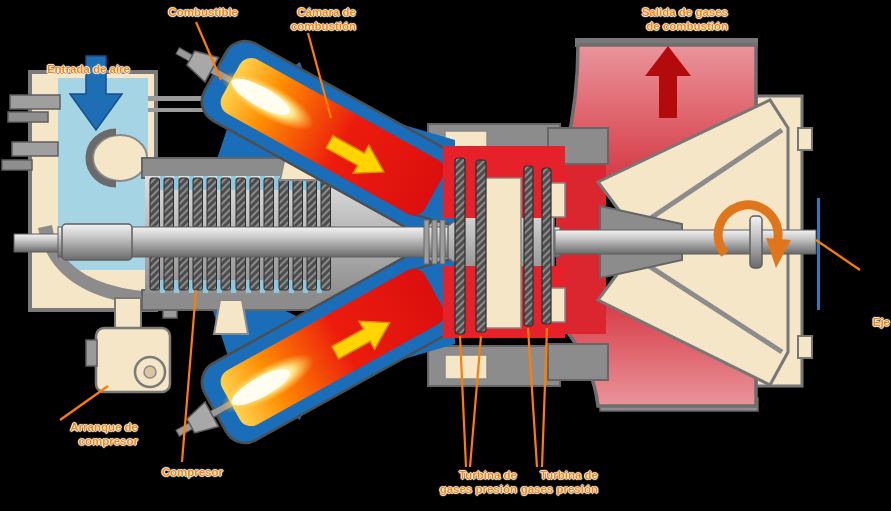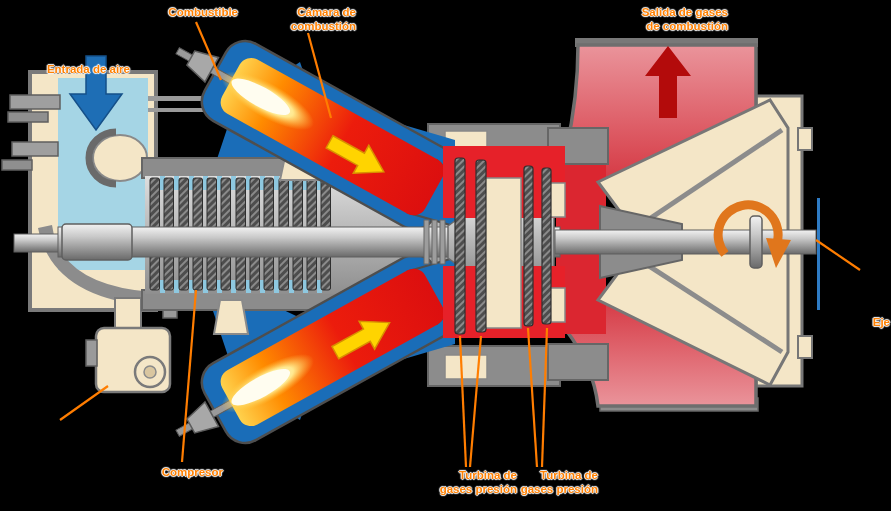--- a/index.html
+++ b/index.html
@@ -237,20 +237,24 @@
   <div>combustión</div>
 </div>
 
 <div class="lbl" style="left:610px;top:5px;width:118px;">
   <div>Salida de gases</div>
   <div>de combustión</div>
 </div>
 
 <div class="lbl" style="left:854px;top:267px;width:36px;margin-top:48px;">Eje</div>
 
+<div class="lbl" style="left:26px;top:420px;width:112px;">
+  <div>Arranque de</div>
+  <div>compresor</div>
+</div>
 
 <div class="lbl" style="left:141px;top:465px;width:82px;">Compresor</div>
 
 <div class="lbl" style="left:420px;top:468px;width:97px;">
   <div>Turbina de</div>
   <div>gases presión</div>
 </div>
 
 <div class="lbl" style="left:501px;top:468px;width:97px;">
   <div>Turbina de</div>

